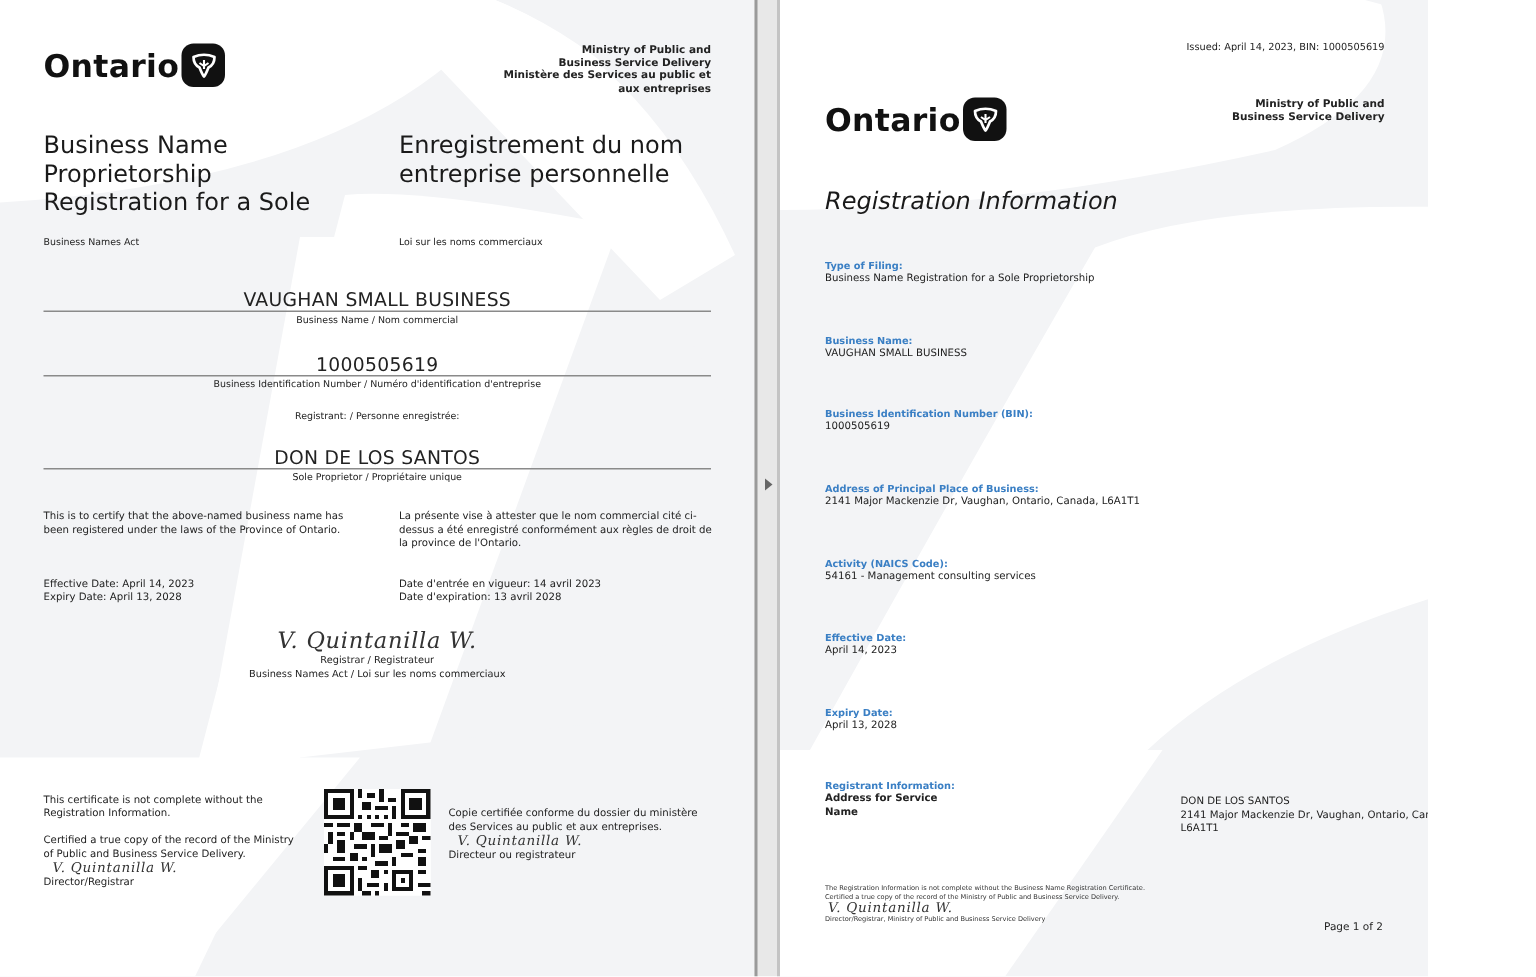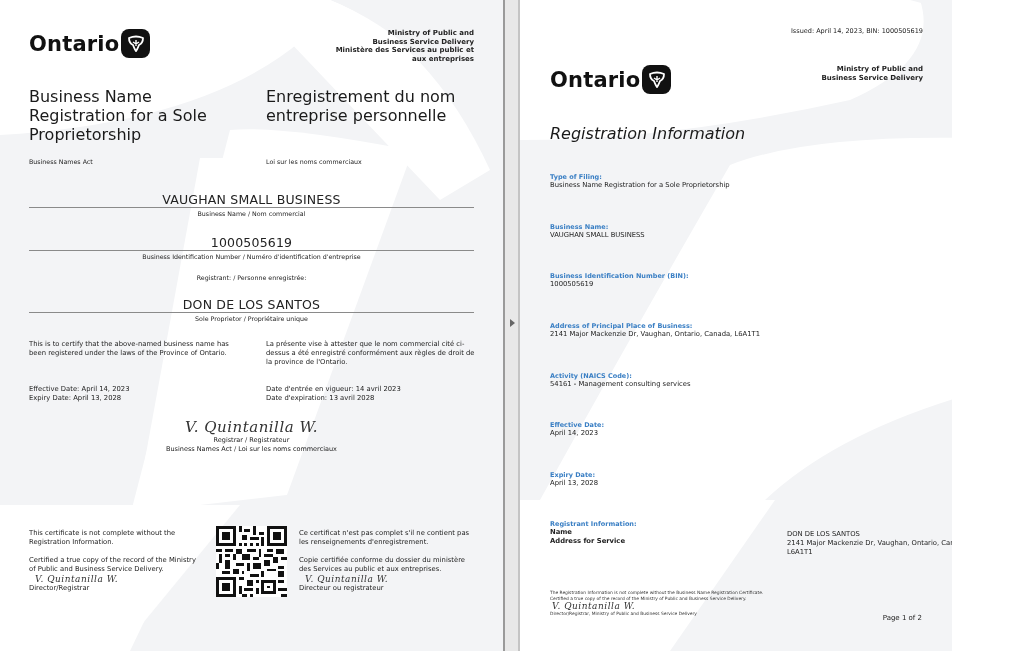--- a/index.html
+++ b/index.html
@@ -90,22 +90,22 @@
 
   <div class="abs ministry" style="right:29px; top:29px;">
     <div>Ministry of Public and</div>
     <div>Business Service Delivery</div>
     <div>Ministère des Services au public et</div>
     <div>aux entreprises</div>
   </div>
 
   <div class="abs title" style="left:29px; top:87px; width:225px;">
     <div>Business Name</div>
+    <div>Proprietorship</div>
     <div>Registration for a Sole</div>
-    <div>Proprietorship</div>
   </div>
   <div class="abs title" style="left:266px; top:87px; width:220px;">
     <div>Enregistrement du nom</div>
     <div>entreprise personnelle</div>
   </div>
 
   <div class="abs small" style="left:29px; top:158px;">Business Names Act</div>
   <div class="abs small" style="left:266px; top:158px;">Loi sur les noms commerciaux</div>
 
   <div class="abs" style="left:29px; top:192px; width:445px;">
@@ -217,21 +217,20 @@
           <rect x="14" y="22" width="1" height="2"></rect>
         <rect x="22" y="22" width="3" height="1"></rect>
           <rect x="23" y="24" width="2" height="1"></rect>
           <rect x="9" y="24" width="2" height="1"></rect>
           <rect x="12" y="24" width="1" height="1"></rect>
       </g>
     </svg>
   </div>
 
   <div class="abs body-text" style="left:299px; top:529px; width:175px;">
-    <div>Ce certificat n'est pas complet s'il ne contient pas les renseignements d'enregistrement.</div>
     <div style="height:9px"></div>
     <div>Copie certifiée conforme du dossier du ministère des Services au public et aux entreprises.</div>
     <div class="sig" style="font-size:9px; line-height:10px; margin-left:6px;">V. Quintanilla W.</div>
     <div>Directeur ou registrateur</div>
   </div>
 </div>
 
 <div class="divider">
   <div class="divider-arrow"></div>
 </div>
@@ -290,22 +289,22 @@
     <div class="ri-label">Effective Date:</div>
     <div class="ri-value">April 14, 2023</div>
   </div>
   <div class="abs" style="left:30px; top:471px;">
     <div class="ri-label">Expiry Date:</div>
     <div class="ri-value">April 13, 2028</div>
   </div>
 
   <div class="abs" style="left:30px; top:520px; width:450px;">
     <div class="ri-label">Registrant Information:</div>
+    <div class="ri-bold">Address for Service</div>
     <div class="ri-bold">Name</div>
-    <div class="ri-bold">Address for Service</div>
   </div>
   <div class="abs" style="left:267px; top:530px; width:210px;">
     <div class="ri-value">DON DE LOS SANTOS</div>
     <div class="ri-value">2141 Major Mackenzie Dr, Vaughan, Ontario, Canada,</div>
     <div class="ri-value">L6A1T1</div>
   </div>
 
   <div class="abs" style="left:30px; top:590px; width:300px;">
     <div class="tiny">The Registration Information is not complete without the Business Name Registration Certificate.</div>
     <div class="tiny">Certified a true copy of the record of the Ministry of Public and Business Service Delivery.</div>

